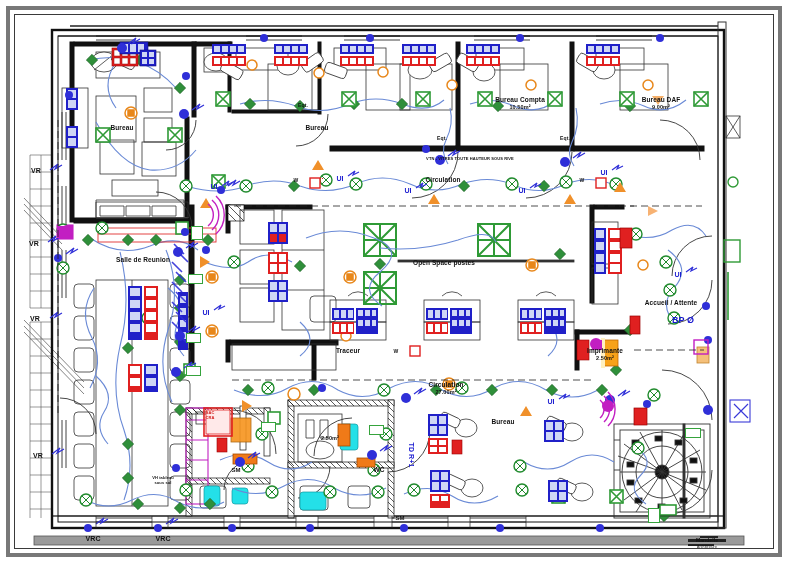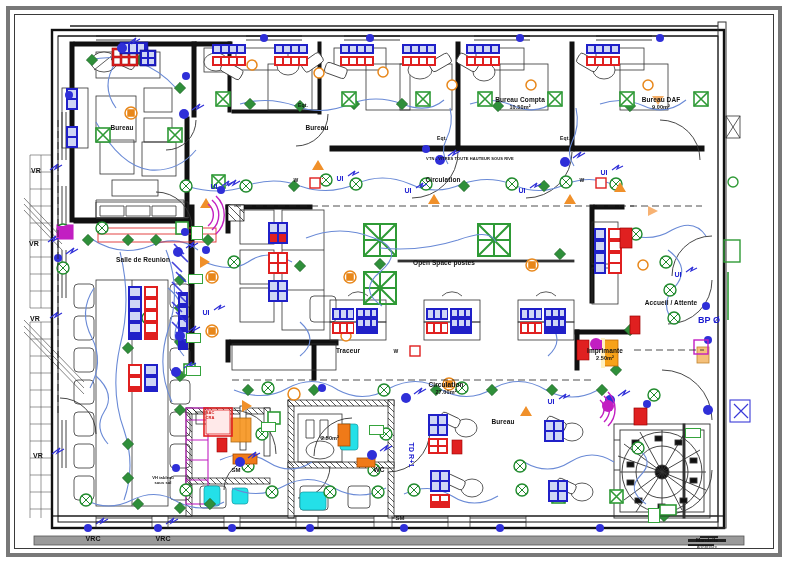--- a/index.html
+++ b/index.html
@@ -997,21 +997,21 @@
       </div>
       <div class="lbl" style="left: 330px; top: 438px; transform: translate(-50%, -50%); font-size: 6.5px; text-align: center; line-height: 1.25;">
         <div></div>
         <div class="sz" style="font-size: 5.5px;">2.50m²</div>
       </div>
       <div class="lbl" style="left: 379px; top: 470px; transform: translate(-50%, -50%); font-size: 6.5px; text-align: center; line-height: 1.25;">
         <div>WC</div>
       </div>
     </div>
   <div id="annotation-labels">
-      <div class="lbl" style="left: 709px; top: 320px; transform: translate(-50%, -50%); font-size: 9px; color: rgb(26, 26, 208); white-space: pre; text-align: center;">BP Ø</div>
+      <div class="lbl" style="left: 683px; top: 320px; transform: translate(-50%, -50%); font-size: 9px; color: rgb(26, 26, 208); white-space: pre; text-align: center;">BP Ø</div>
       <div class="lbl" style="left: 214px; top: 186px; transform: translate(-50%, -50%); font-size: 7px; color: rgb(26, 26, 208); white-space: pre; text-align: center;">UI</div>
       <div class="lbl" style="left: 340px; top: 178px; transform: translate(-50%, -50%); font-size: 7px; color: rgb(26, 26, 208); white-space: pre; text-align: center;">UI</div>
       <div class="lbl" style="left: 408px; top: 190px; transform: translate(-50%, -50%); font-size: 7px; color: rgb(26, 26, 208); white-space: pre; text-align: center;">UI</div>
       <div class="lbl" style="left: 522px; top: 190px; transform: translate(-50%, -50%); font-size: 7px; color: rgb(26, 26, 208); white-space: pre; text-align: center;">UI</div>
       <div class="lbl" style="left: 604px; top: 172px; transform: translate(-50%, -50%); font-size: 7px; color: rgb(26, 26, 208); white-space: pre; text-align: center;">UI</div>
       <div class="lbl" style="left: 678px; top: 274px; transform: translate(-50%, -50%); font-size: 7px; color: rgb(26, 26, 208); white-space: pre; text-align: center;">UI</div>
       <div class="lbl" style="left: 206px; top: 312px; transform: translate(-50%, -50%); font-size: 7px; color: rgb(26, 26, 208); white-space: pre; text-align: center;">UI</div>
       <div class="lbl" style="left: 551px; top: 401px; transform: translate(-50%, -50%); font-size: 7px; color: rgb(26, 26, 208); white-space: pre; text-align: center;">UI</div>
       <div class="lbl lbl-vert" style="left: 411px; top: 455px; transform: translate(-50%, -50%); font-size: 7px; color: rgb(26, 26, 208); white-space: pre; text-align: center;">TD R+1</div>
       <div class="lbl" style="left: 236px; top: 470px; transform: translate(-50%, -50%); font-size: 6px; color: rgb(17, 17, 17); white-space: pre; text-align: center;">SM</div>

